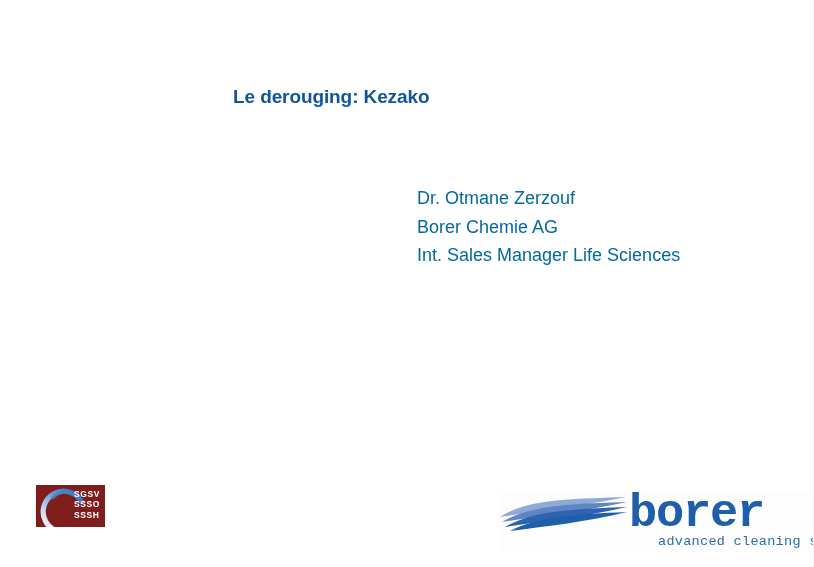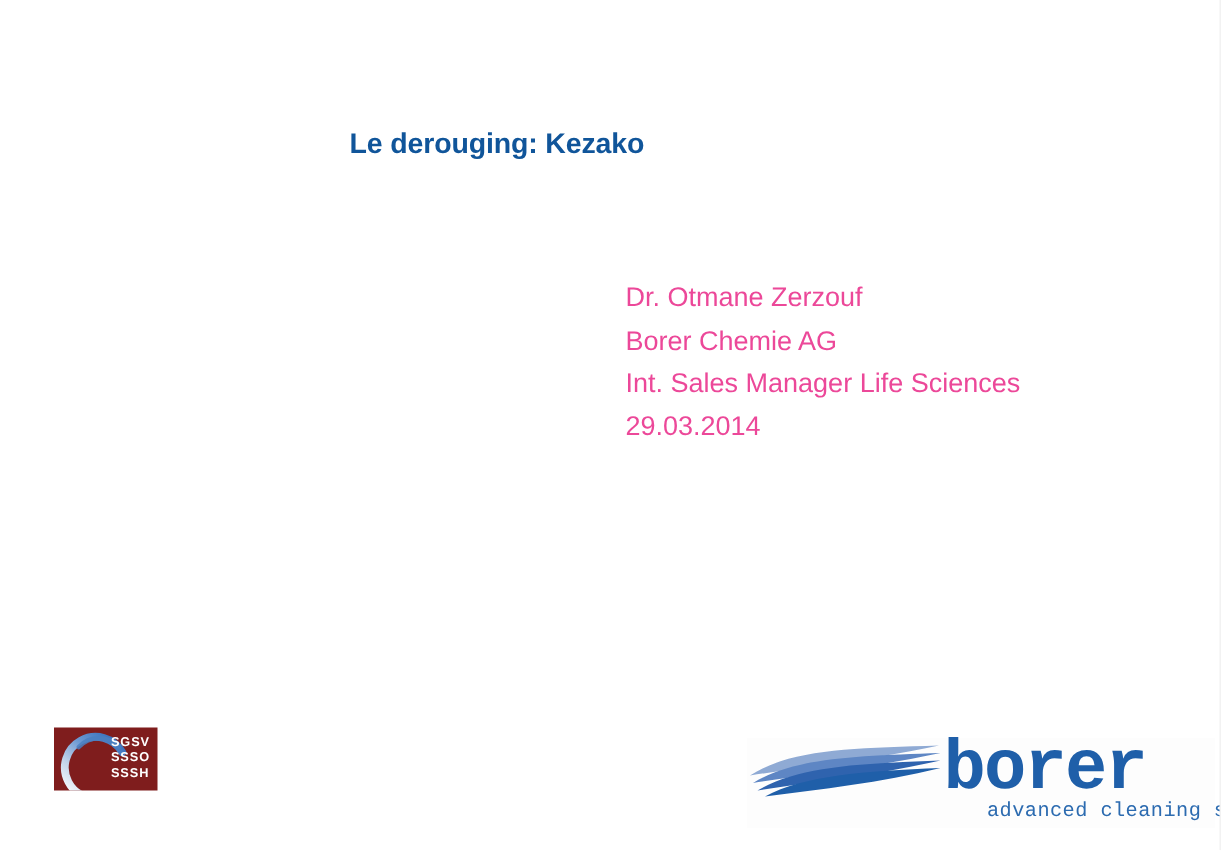--- a/index.html
+++ b/index.html
@@ -28,21 +28,21 @@
     color: #10559A;
     letter-spacing: -0.1px;
     white-space: nowrap;
   }
 
   
   #author-block {
     position: absolute;
     left: 417px;
     top: 184px;
-    color: #ec4899;
+    color: #0369a1;
     font-size: 18px;
     font-weight: normal;
     line-height: 28.5px;
     white-space: nowrap;
   }
   #author-block .author-line {
     display: block;
   }
 
   
@@ -125,21 +125,20 @@
 <body>
 
 <div id="slide">
 
   <div id="slide-title">Le derouging: Kezako</div>
 
   <div id="author-block">
     <span class="author-line">Dr. Otmane Zerzouf</span>
     <span class="author-line">Borer Chemie AG</span>
     <span class="author-line">Int. Sales Manager Life Sciences</span>
-    <span class="author-line">29.03.2014</span>
   </div>
 
   <div id="sgsv-logo">
     <svg class="sgsv-arc" viewBox="0 0 56 55">
       <defs>
         <linearGradient id="arcGrad" x1="0.85" y1="0.05" x2="0.15" y2="0.95">
           <stop offset="0%" stop-color="#3D74BE"></stop>
           <stop offset="35%" stop-color="#6E9AD2"></stop>
           <stop offset="70%" stop-color="#C3D4EA"></stop>
           <stop offset="100%" stop-color="#F4F7FB"></stop>

